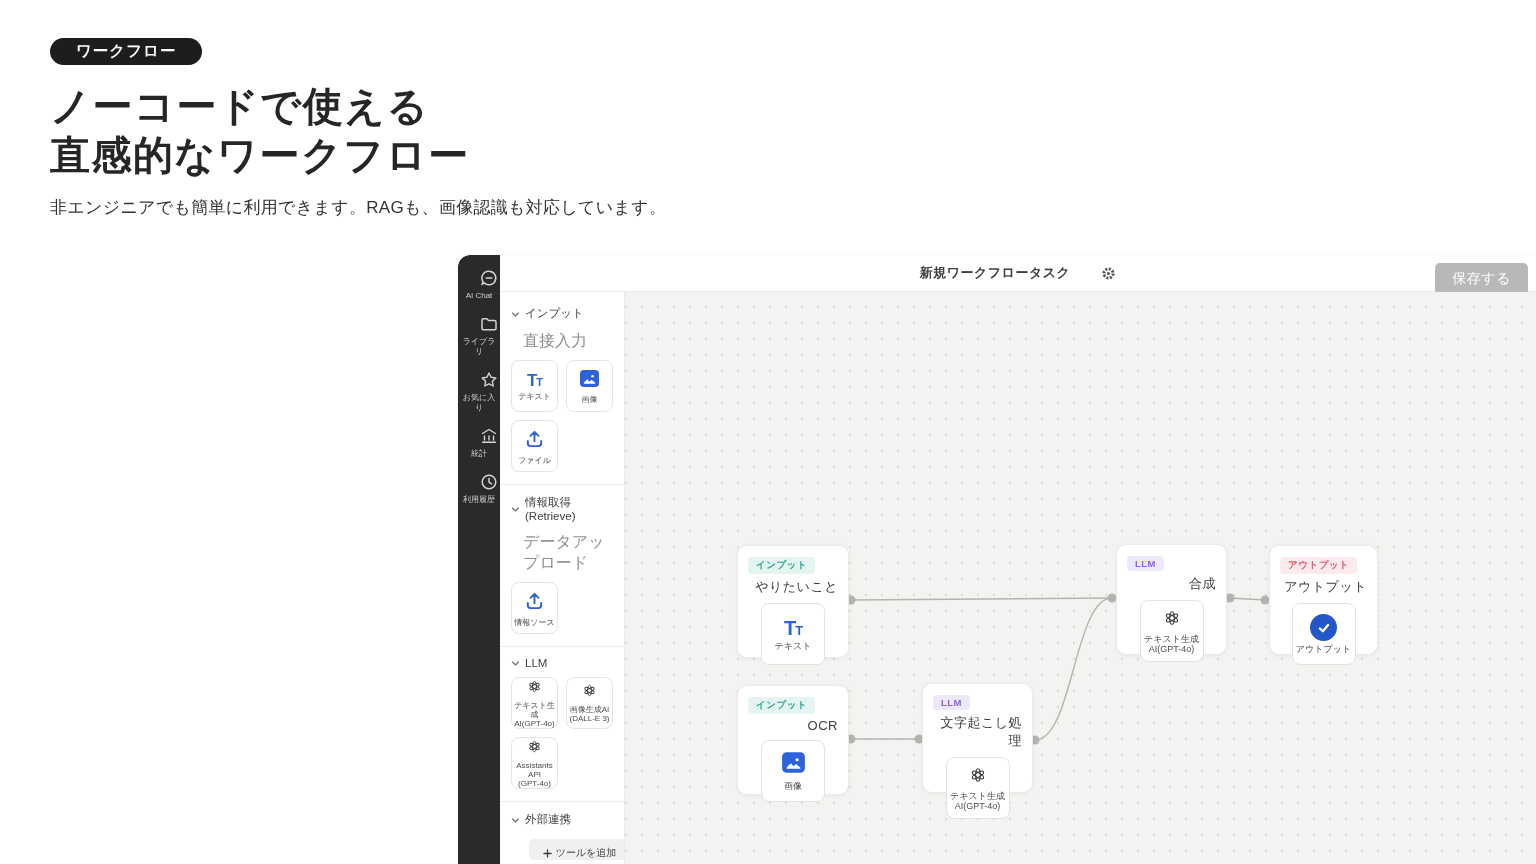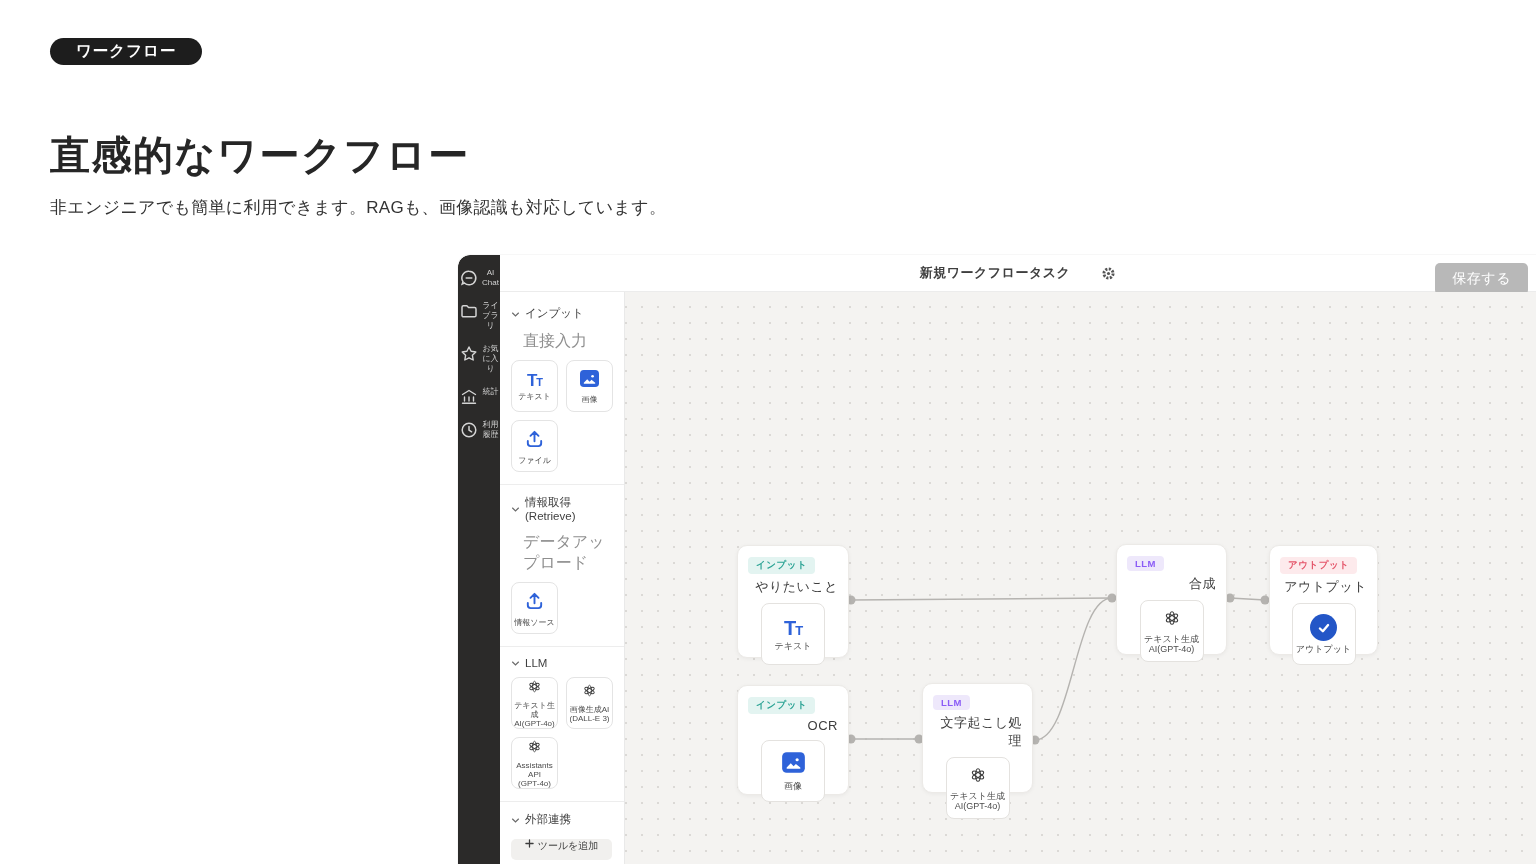--- a/index.html
+++ b/index.html
@@ -28,21 +28,21 @@
     display:flex; border-top-left-radius:12px; overflow:hidden;
     box-shadow:0 0 0 1px rgba(0,0,0,.03);
   }
 
   
   .rail {
     width:42px; background:#2b2a29; flex:0 0 42px;
     display:flex; flex-direction:column; align-items:center;
     padding-top:13px; gap:13px; border-top-left-radius:12px;
   }
-  .rail-item { width:40px; display:flex; flex-direction:row; align-items:flex-start; gap:3px; cursor:pointer; }
+  .rail-item { width:40px; display:flex; flex-direction:column; align-items:flex-end; gap:3px; cursor:pointer; }
   .rail-item svg { display:block; }
   .rail-label { font-size:8px; color:#d2d2d2; text-align:center; line-height:10px; width:40px; }
 
   
   .main { flex:1; display:flex; flex-direction:column; min-width:0; }
 
   .topbar {
     height:37px; background:#fff; border-bottom:1px solid #ececec;
     display:flex; align-items:center; justify-content:center; position:relative; flex:0 0 37px;gap:24px;
   }
@@ -66,22 +66,23 @@
   .card-grid { display:flex; flex-wrap:wrap; gap:8px; margin-top:8px; }
   .pcard {
     width:47px; height:52px; background:#fff; border:1px solid #e4e4e4; border-radius:8px;
     display:flex; flex-direction:column; align-items:center; justify-content:center; gap:3px;
     cursor:grab;
   }
   .pcard-label { font-size:8px; color:#4c4c4c; text-align:center; line-height:9px; }
   .divider { height:1px; background:#ededed; margin:12px -11px 10px -11px; }
   .add-tool {
     margin-top:12px; width:101px; height:21px; background:#f1f0ee; border:none; border-radius:5px;
-    font-size:10px; color:#3c3c3c; display:flex; align-items:flex-start; justify-content:center; gap:4px;
+    font-size:10px; color:#3c3c3c; display:flex; align-items:flex-end; justify-content:center; gap:4px;
     cursor:pointer;
+    margin-left:18px;
   }
 
   .tt { color:#2e62d9; font-weight:800; line-height:1; letter-spacing:-1px; }
   .tt .big { font-size:17px; } .tt .small { font-size:11px; }
   .tt-node .big { font-size:20px; } .tt-node .small { font-size:13px; }
 
   .check-circle { background:#2356c7; border-radius:50%; display:flex; align-items:center; justify-content:center; } .check-lg { width:27px; height:27px; }
 
   
   .canvas {
@@ -108,21 +109,21 @@
     display:flex; flex-direction:column; align-items:center; justify-content:center; gap:3px; background:#fff;
   }
   .ncard-label { font-size:9px; color:#4c4c4c; text-align:center; line-height:10px; }
 </style>
 </head>
 <body>
 
 <section class="hero">
   <span class="hero-badge">ワークフロー</span>
   <h1 class="hero-title">
-    <br>
+    <span>ノーコードで使える</span><br>
     <span>直感的なワークフロー</span>
   </h1>
   <p class="hero-sub">非エンジニアでも簡単に利用できます。RAGも、画像認識も対応しています。</p>
 </section>
 
 <div class="app">
 
   <nav class="rail">
     <div class="rail-item">
       <span>

